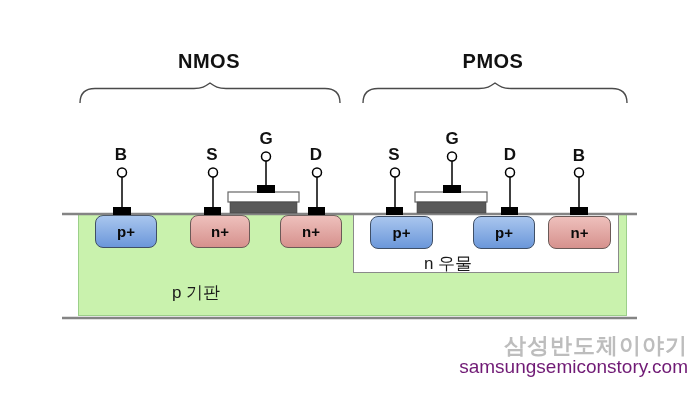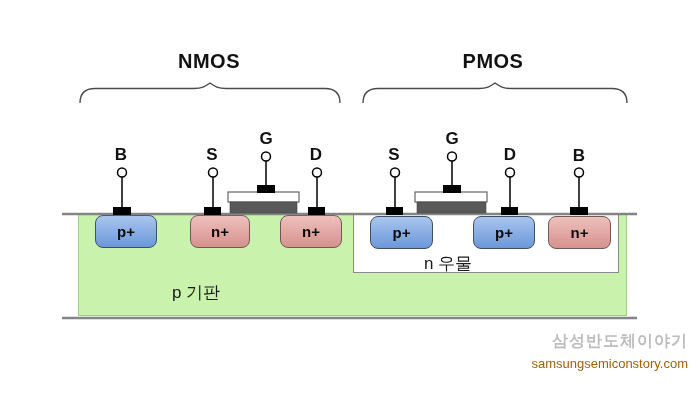--- a/index.html
+++ b/index.html
@@ -36,25 +36,25 @@
     background:linear-gradient(180deg,#a9c6ee 0%,#6b97da 100%);
     border:1.5px solid #3f4f66;
   }
   .region.n {
     background:linear-gradient(180deg,#eec0bc 0%,#d6918d 100%);
     border:1.5px solid #6b5a57;
   }
   .area-label { font-size:17px; font-weight:400; color:#1a1a1a; }
 
   .wm-brand {
-    right:12px; top:331px; font-size:16px; font-weight:600;
+    right:12px; top:331px; font-size:22px; font-weight:600;
     color:#bdbdbd; text-align:right; letter-spacing:1px;
   }
   .wm-url {
-    right:12px; top:356px; font-size:13px; color:#a16207; text-align:center;
+    right:12px; top:356px; font-size:19px; color:#701a75; text-align:center;
   }
   svg.overlay { position:absolute; left:0; top:0; pointer-events:none; }
 </style>
 </head>
 <body>
 
 <div class="canvas">
 
   <div class="abs substrate"></div>
   <div class="abs nwell"></div>

